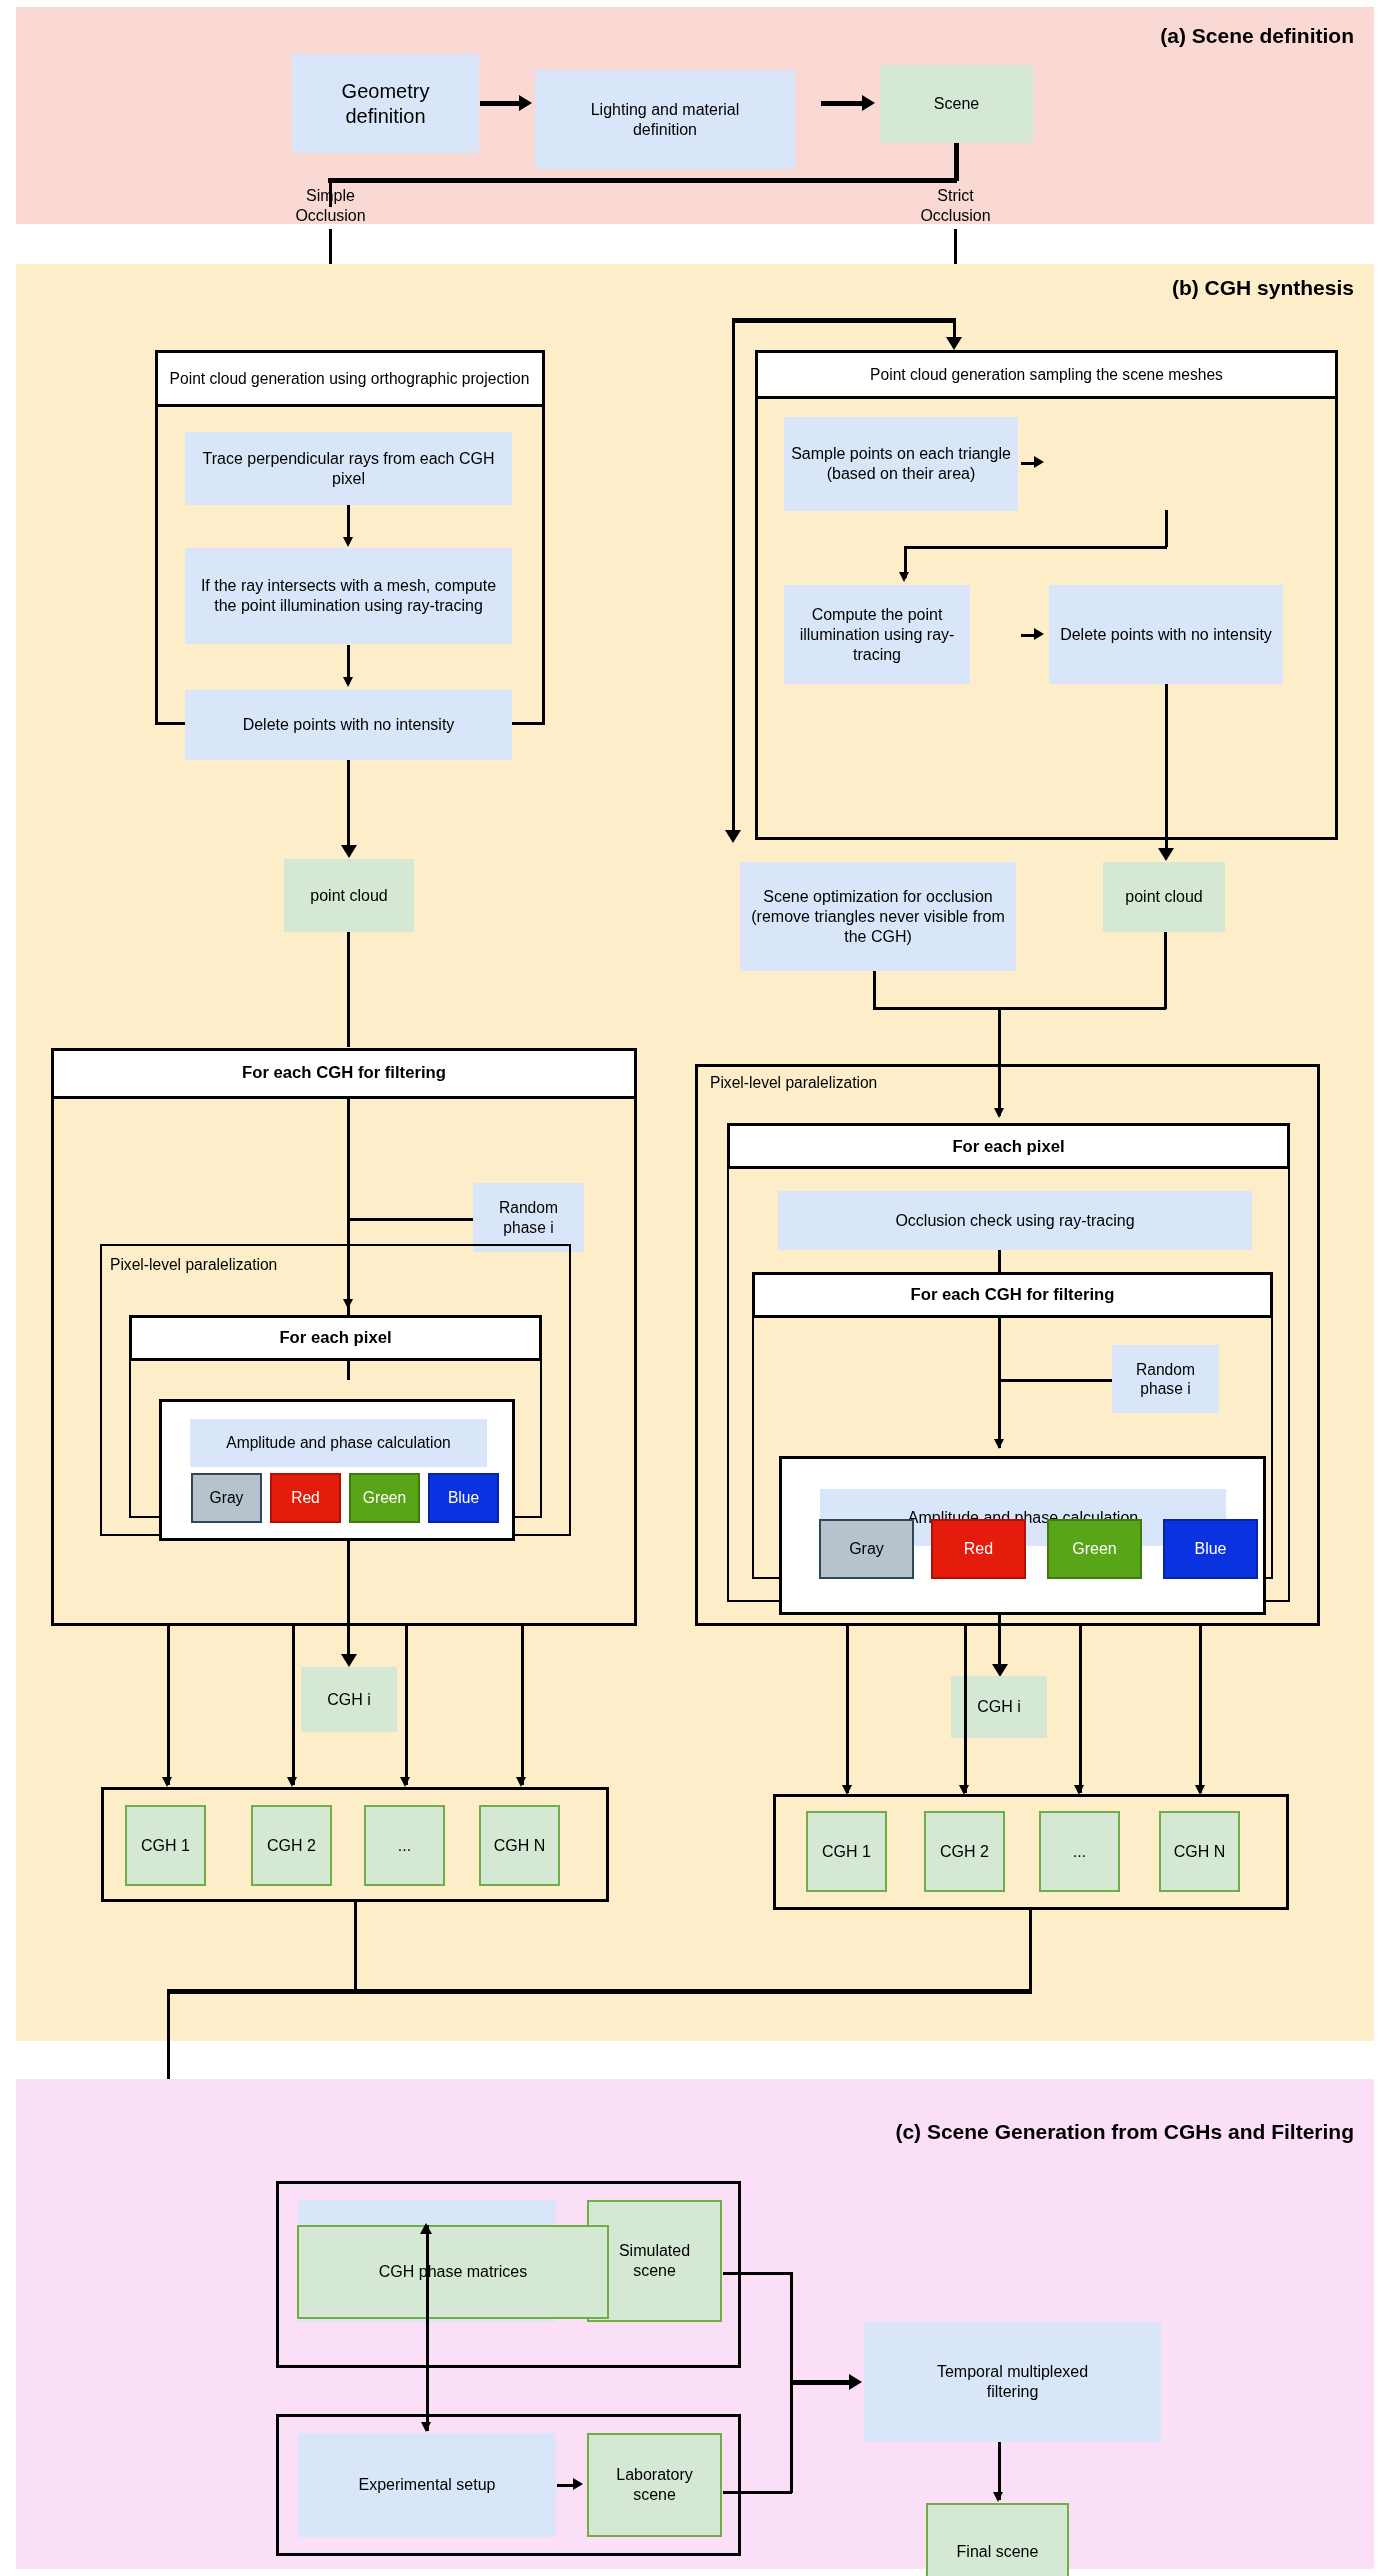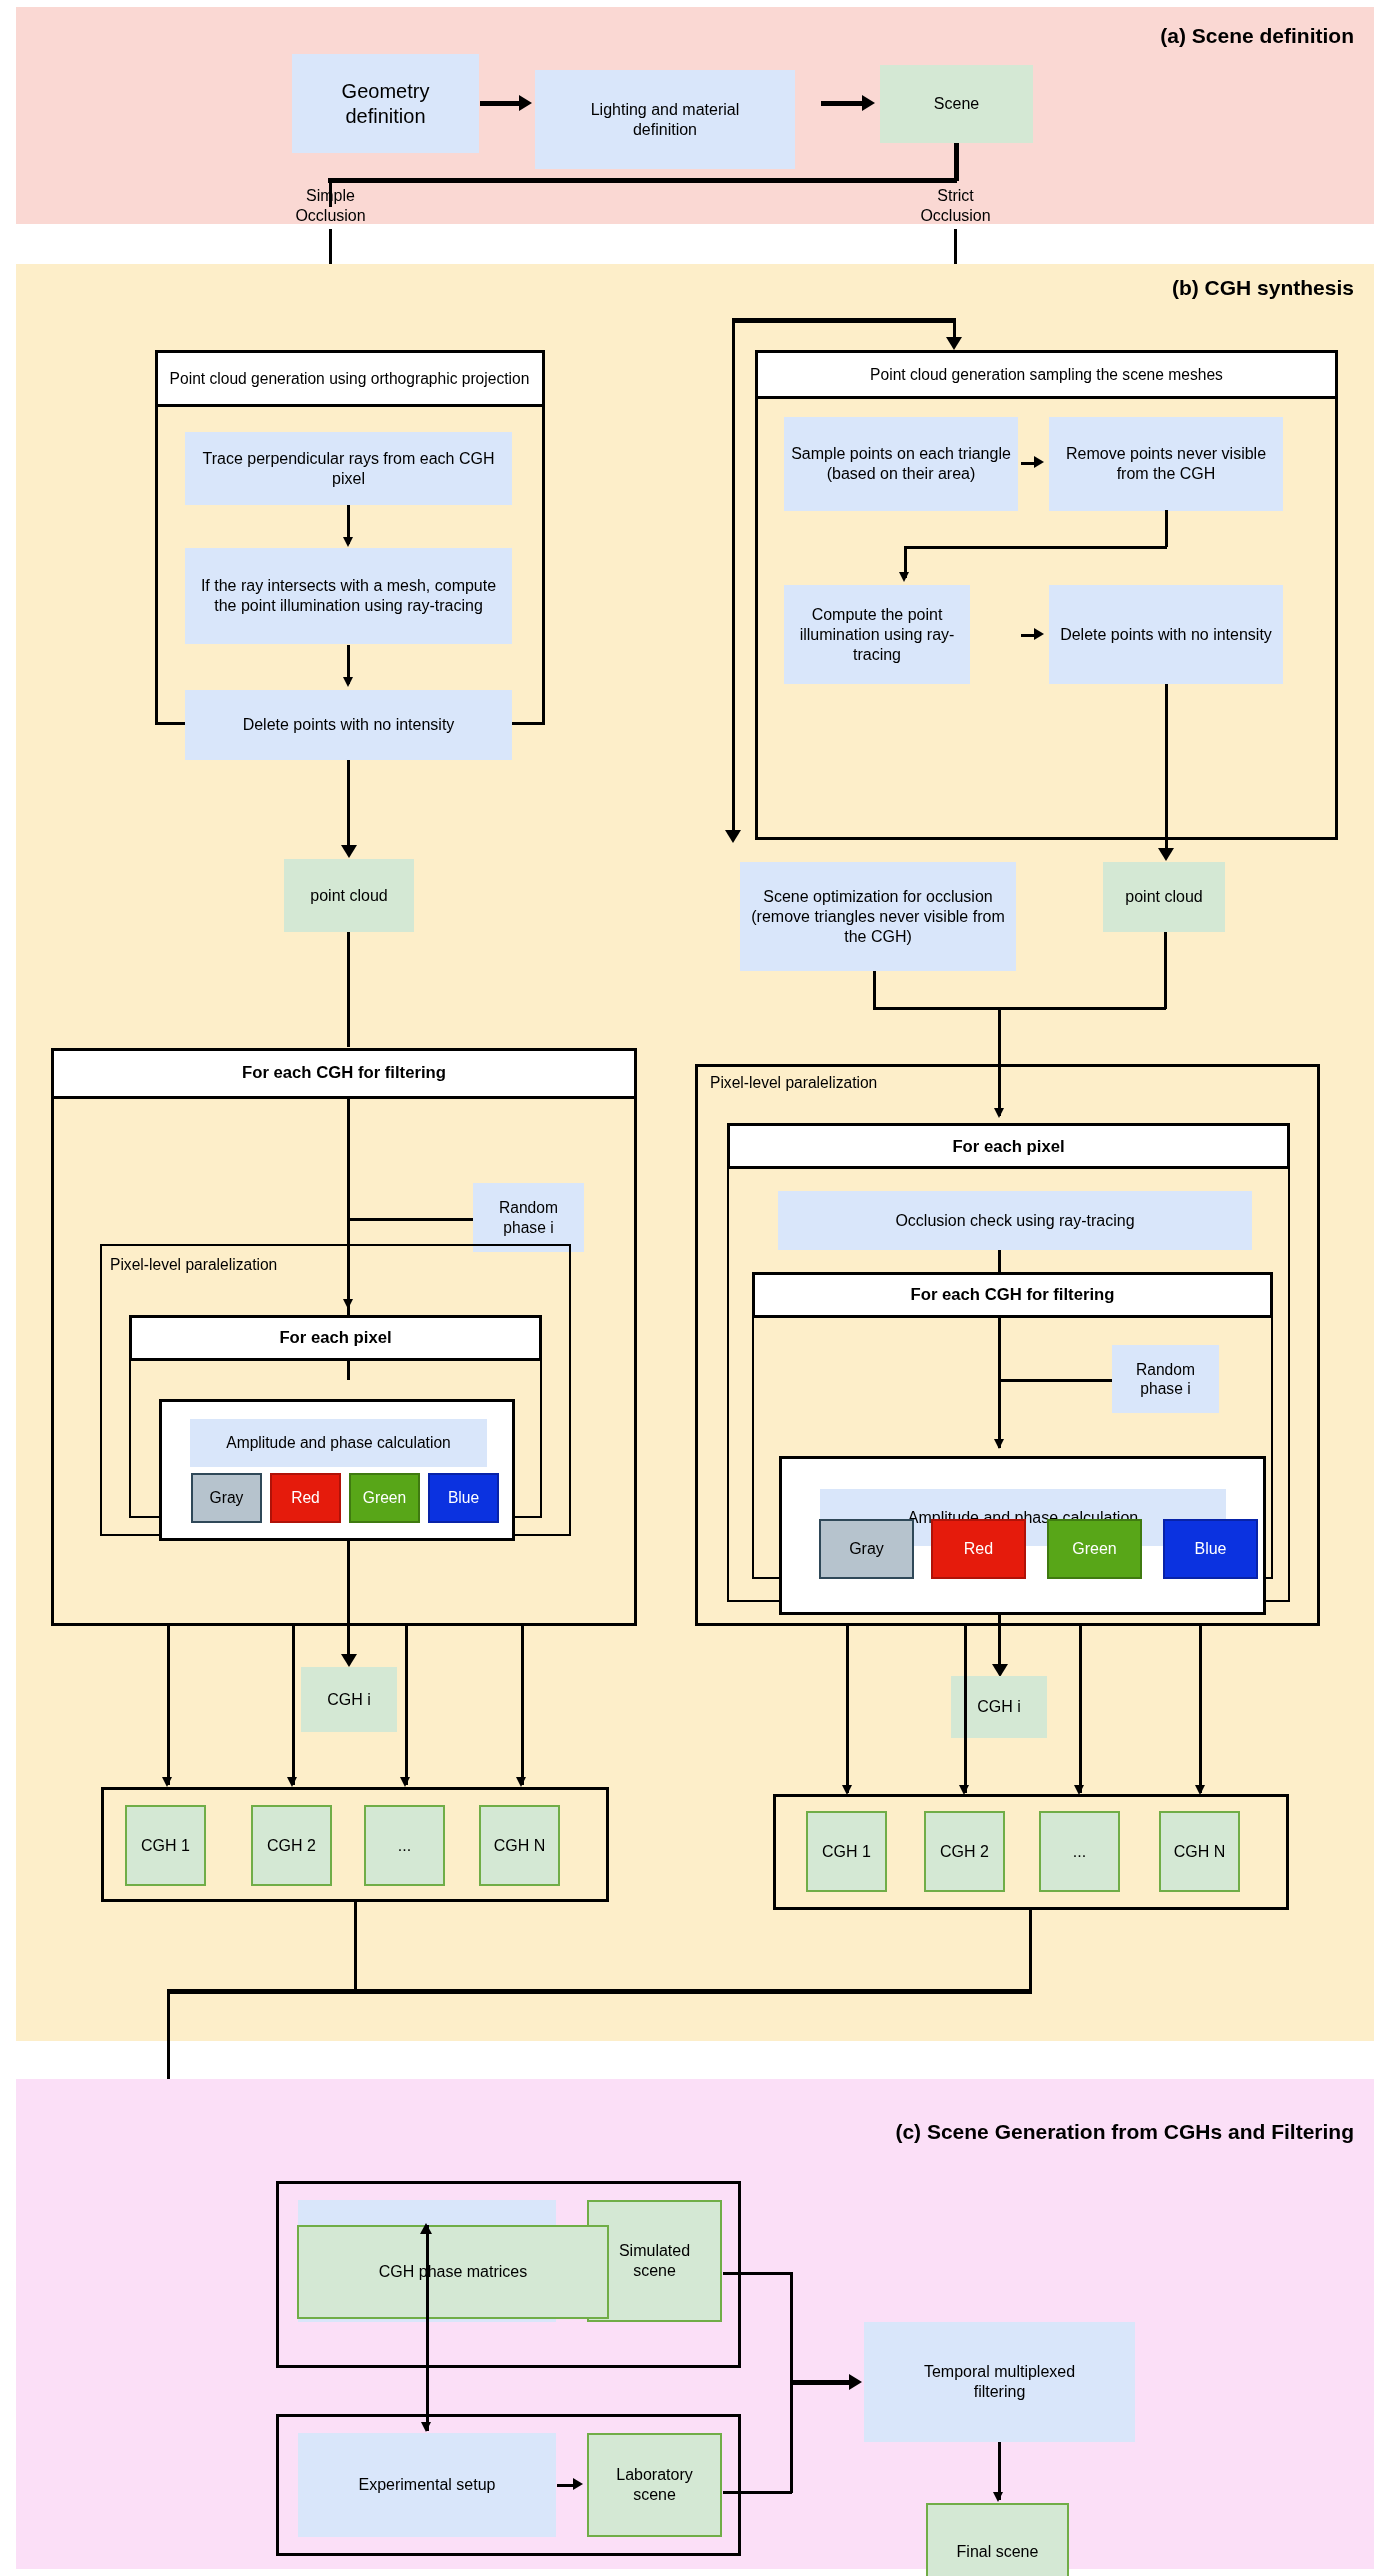--- a/index.html
+++ b/index.html
@@ -139,21 +139,20 @@
   <div class="node green-b" style="left:125px;top:1805px;width:81px;height:81px;font-size:16px;">CGH 1</div>
   <div class="node green-b" style="left:251px;top:1805px;width:81px;height:81px;font-size:16px;">CGH 2</div>
   <div class="node green-b" style="left:364px;top:1805px;width:81px;height:81px;font-size:16px;">...</div>
   <div class="node green-b" style="left:479px;top:1805px;width:81px;height:81px;font-size:16px;">CGH N</div>
 
   <div class="container" style="left:755px;top:350px;width:583px;height:490px;"></div>
   <div class="whitebox" style="left:755px;top:350px;width:583px;height:49px;"></div>
   <div class="node" style="left:760px;top:352px;width:573px;height:45px;font-size:15.6px;">Point cloud generation sampling the scene meshes</div>
 
   <div class="node blue" style="left:784px;top:417px;width:234px;height:94px;font-size:16px;">Sample points on each triangle (based on their area)</div>
-  <div class="node blue" style="left:1049px;top:417px;width:234px;height:94px;font-size:16px;">Remove points never visible from the CGH</div>
   <div class="ln hl" style="left:1021px;top:462px;width:15.6px;"></div>
   <div class="arrow-r-sm" style="left:1034px;top:456px;"></div>
 
   <div class="ln vl" style="left:1165px;top:510px;height:37px;"></div>
   <div class="ln hl" style="left:904px;top:546px;width:263px;"></div>
   <div class="ln vl" style="left:904px;top:546px;height:32px;"></div>
   <div class="arrow-d-sm" style="left:899px;top:572px;"></div>
 
   <div class="node blue" style="left:784px;top:585px;width:186px;height:99px;font-size:16px;">Compute the point illumination using ray-tracing</div>
   <div class="node blue" style="left:1049px;top:585px;width:234px;height:99px;font-size:16px;">Delete points with no intensity</div>
@@ -332,20 +331,20 @@
 scene</div>
   <div class="ln hl" style="left:557px;top:2484px;width:19px;"></div>
   <div class="arrow-r-sm" style="left:573px;top:2478px;"></div>
 
   <div class="ln hl" style="left:723px;top:2272px;width:69px;"></div>
   <div class="ln hl" style="left:723px;top:2491px;width:69px;"></div>
   <div class="ln vl" style="left:790px;top:2272px;height:221px;"></div>
   <div class="ln hl-thick" style="left:790px;top:2380px;width:65px;"></div>
   <div class="arrow-r" style="left:849px;top:2374px;"></div>
 
-  <div class="node blue" style="left:864px;top:2322px;width:271px;height:120px;font-size:16px;white-space:pre-line;">Temporal multiplexed
+  <div class="node blue" style="left:864px;top:2322px;width:297px;height:120px;font-size:16px;white-space:pre-line;">Temporal multiplexed
 filtering</div>
   <div class="ln vl" style="left:998px;top:2442px;height:58px;"></div>
   <div class="arrow-d-sm" style="left:993px;top:2492px;"></div>
   <div class="node green-b" style="left:926px;top:2503px;width:143px;height:97px;font-size:16px;">Final scene</div>
 
 </div>
 
 
 </body></html>

